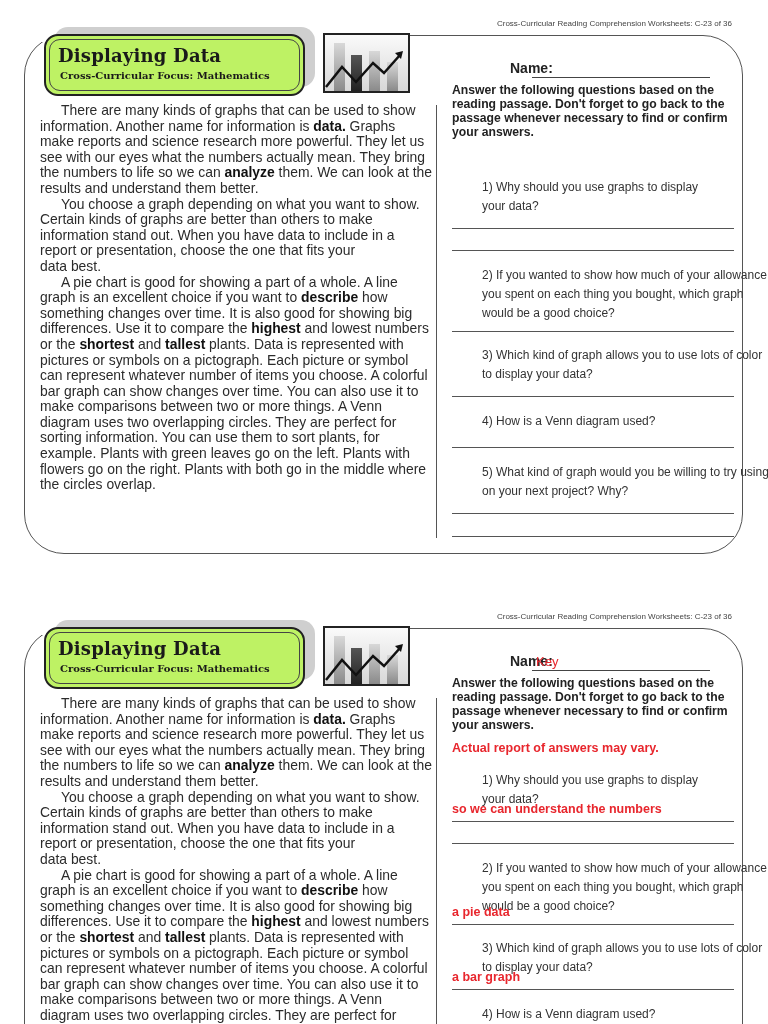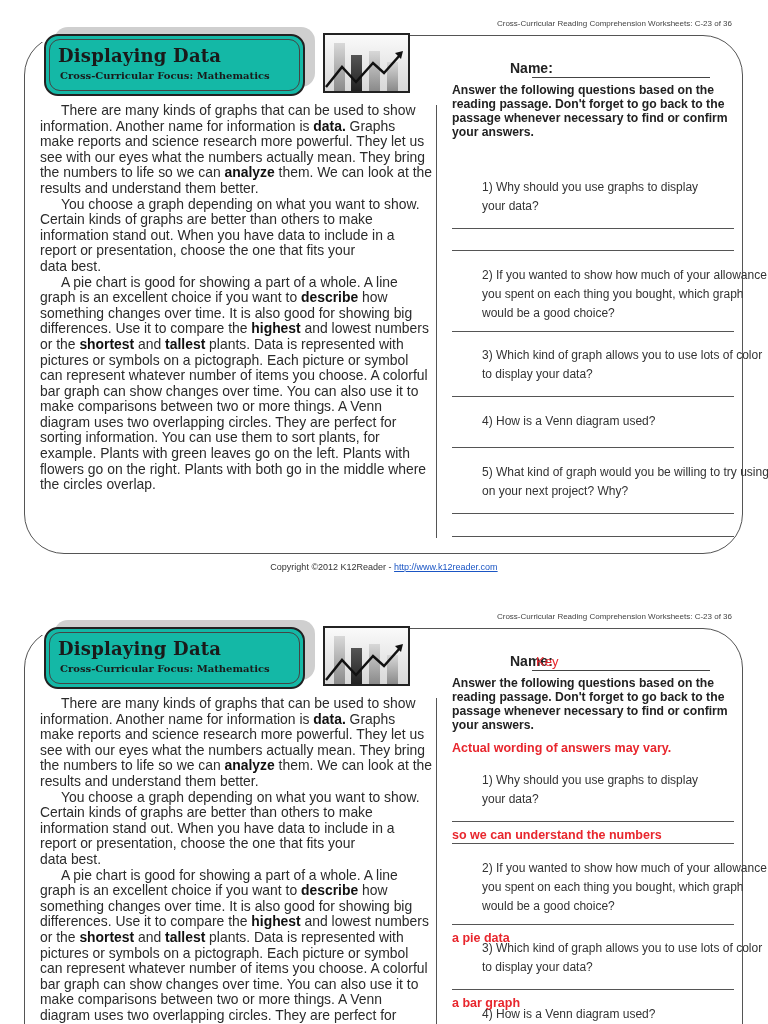--- a/index.html
+++ b/index.html
@@ -20,21 +20,21 @@
   }
   .frame-mask {
     position: absolute; left: 20px; top: 28px; width: 312px; height: 14px; background: #fff;
   }
   .title-shadow {
     position: absolute; left: 54px; top: 27px; width: 261px; height: 60px;
     background: #cfcfcf; border-radius: 14px;
   }
   .title-box {
     position: absolute; left: 44px; top: 34px; width: 261px; height: 62px;
-    border: 2px solid #222; border-radius: 14px; background: #14b8a6;
+    border: 2px solid #222; border-radius: 14px; background: #bef264;
   }
   .title-box-inner {
     position: absolute; left: 3px; top: 3px; right: 3px; bottom: 3px;
     border: 1px solid #444; border-radius: 11px;
   }
   .title {
     position: absolute; left: 12px; top: 9px;
     font-family: "DejaVu Serif", serif; font-weight: bold; font-size: 18px; color: #1a1a1a; letter-spacing: 0.2px;
   }
   .subtitle {
@@ -69,21 +69,21 @@
     font-size: 12.2px; font-weight: bold; line-height: 14px; color: #222;
   }
   .note {
     position: absolute; left: 452px; top: 148px; font-size: 12.5px; font-weight: bold; color: #e8262d;
   }
   .question {
     position: absolute; left: 452px; width: 290px;
     font-size: 12px; line-height: 19px; color: #333; margin-left: 30px;
   }
   .answer {
-    position: absolute; left: 452px; font-size: 12.5px; font-weight: bold; color: #e8262d; margin-top: 26px;
+    position: absolute; left: 452px; font-size: 12.5px; font-weight: bold; color: #e8262d;
   }
   .ans-line {
     position: absolute; left: 452px; width: 282px; height: 0; border-top: 1.5px solid #555;
   }
   .copyright {
     position: absolute; left: 0; width: 768px; top: 562px; text-align: center;
     font-size: 9px; color: #333;
   }
   .copyright a { color: #1a55c4; text-decoration: underline; }
 </style>
@@ -145,23 +145,20 @@
   <div class="question" style="top:346px;">3) Which kind of graph allows you to use lots of color to display your data?</div>
   <div class="ans-line" style="top:396px;"></div>
 
   <div class="question" style="top:412px;">4) How is a Venn diagram used?</div>
   <div class="ans-line" style="top:447px;"></div>
 
   <div class="question" style="top:463px;">5) What kind of graph would you be willing to try using on your next project? Why?</div>
   <div class="ans-line" style="top:513px;"></div>
   <div class="ans-line" style="top:536px;"></div>
 
-  <div class="copyright">
-    <span>Copyright ©2012 K12Reader - </span><a>http://www.k12reader.com</a>
-  </div>
 </div>
 
 <div class="page p2">
   <div class="page-header">Cross-Curricular Reading Comprehension Worksheets: C-23 of 36</div>
   <div class="frame"></div>
   <div class="frame-mask"></div>
   <div class="title-shadow"></div>
   <div class="title-box">
     <div class="title-box-inner"></div>
     <div class="title">Displaying Data</div>
@@ -194,21 +191,21 @@
     <p><span>You choose a graph depending on what you want to show. Certain kinds of graphs are better than others to make information stand out. When you have data to include in a report or presentation, choose the one that fits your</span><span class="br-line">data best.</span></p>
     <p><span>A pie chart is good for showing a part of a whole. A line graph is an excellent choice if you want to </span><b>describe</b><span> how something changes over time. It is also good for showing big differences. Use it to compare the </span><b>highest</b><span> and lowest numbers or the </span><b>shortest</b><span> and </span><b>tallest</b><span> plants. Data is represented with pictures or symbols on a pictograph. Each picture or symbol can represent whatever number of items you choose. A colorful bar graph can show changes over time. You can also use it to make comparisons between two or more things. A Venn diagram uses two overlapping circles. They are perfect for sorting information. You can use them to sort plants, for example. Plants with green leaves go on the left. Plants with flowers go on the right. Plants with both go in the middle where the circles overlap.</span></p>
   </div>
 
   <div class="name-row">
     <span class="name-label">Name:</span>
     <span class="name-line"></span>
     <span class="name-value">Key</span>
   </div>
   <div class="instructions">Answer the following questions based on the reading passage. Don't forget to go back to the passage whenever necessary to find or confirm your answers.</div>
-  <div class="note">Actual wording of answers may vary.</div>
+  <div class="note">Actual report of answers may vary.</div>
 
   <div class="question" style="top:178px; white-space:pre-line;">1) Why should you use graphs to display
 your data?</div>
   <div class="answer" style="top:209px;">so we can understand the numbers</div>
   <div class="ans-line" style="top:228px;"></div>
   <div class="ans-line" style="top:250px;"></div>
 
   <div class="question" style="top:266px;">2) If you wanted to show how much of your allowance you spent on each thing you bought, which graph would be a good choice?</div>
   <div class="answer" style="top:312px;">a pie data</div>
   <div class="ans-line" style="top:331px;"></div>

